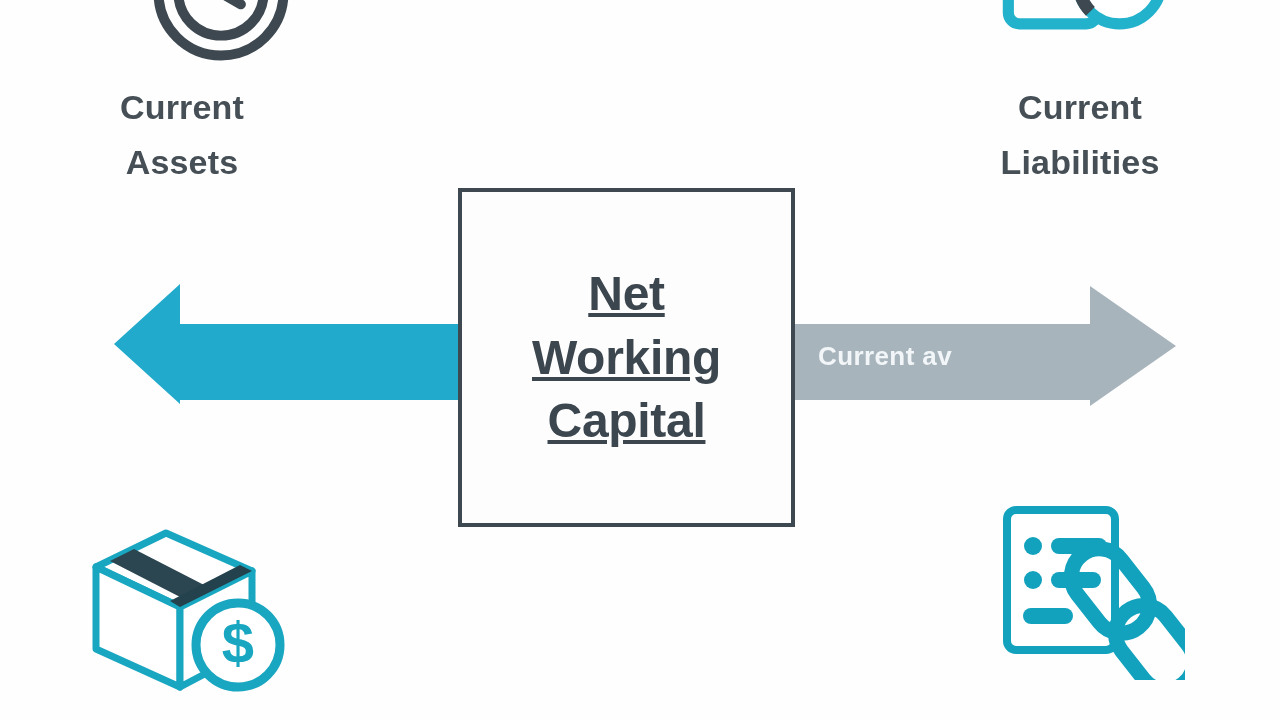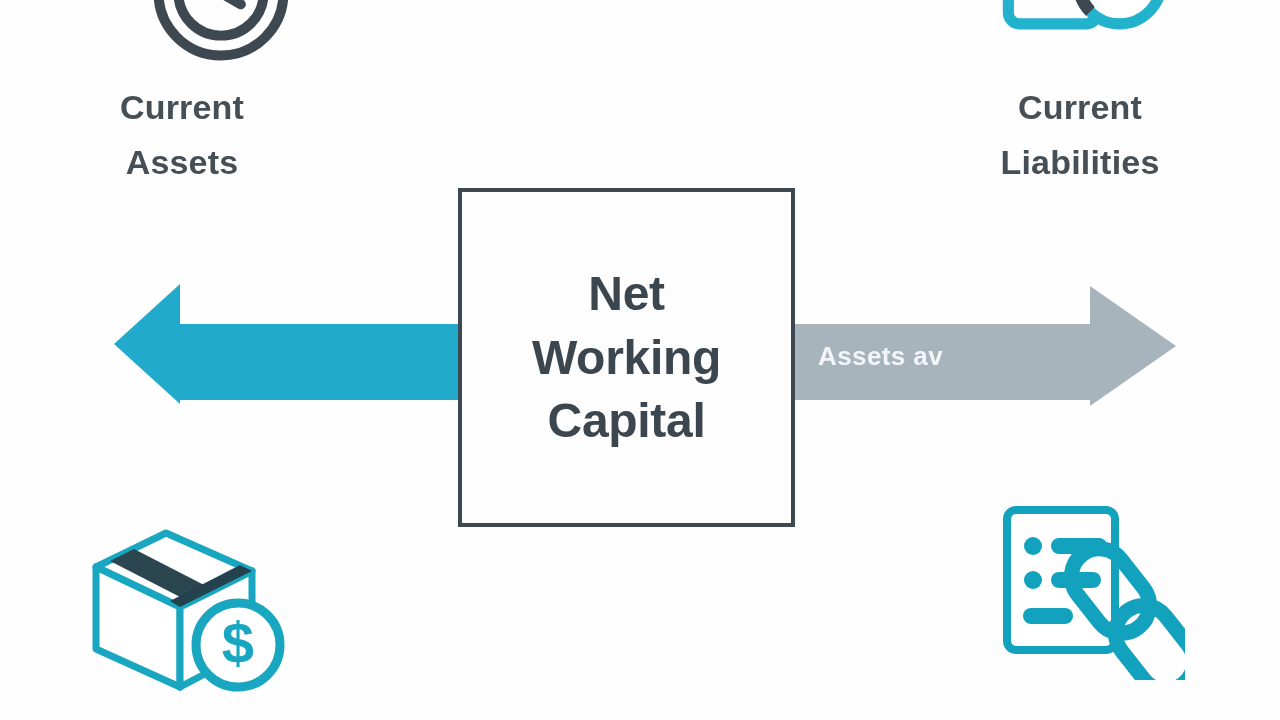--- a/index.html
+++ b/index.html
@@ -46,20 +46,21 @@
     justify-content: center;
   }
   #nwc-text {
     color: #3c464e;
     font-size: 48px;
     font-weight: 700;
     line-height: 1.32;
     text-align: center;
     white-space: pre-line;
     letter-spacing: -0.3px;
+    text-decoration: underline;
   }
 
   
   .arrow-wrap {
     position: absolute;
     top: 282px;
     height: 130px;
   }
   #arrow-left-wrap  { left: 114px; width: 350px; }
   #arrow-right-wrap { left: 790px; width: 386px; }
@@ -125,21 +126,21 @@
     <svg class="arrow-svg" viewBox="0 0 350 130" preserveAspectRatio="none">
       <polygon points="0,62 66,2 66,42 350,42 350,118 66,118 66,122" fill="#22aacc"></polygon>
     </svg>
   </div>
 
   <div class="arrow-wrap" id="arrow-right-wrap">
     <svg class="arrow-svg" viewBox="0 0 386 130" preserveAspectRatio="none">
       <polygon points="0,42 300,42 300,4 386,64 300,124 300,118 0,118" fill="#a8b4bc"></polygon>
     </svg>
   </div>
-  <div class="arrow-label" id="arrow-right-label">Assets av</div>
+  <div class="arrow-label" id="arrow-right-label">Current av</div>
 
   <div id="nwc-box">
     <div id="nwc-text">Net
 Working
 Capital</div>
   </div>
 
   <div class="side-label" id="label-assets">Current
 Assets</div>
 

